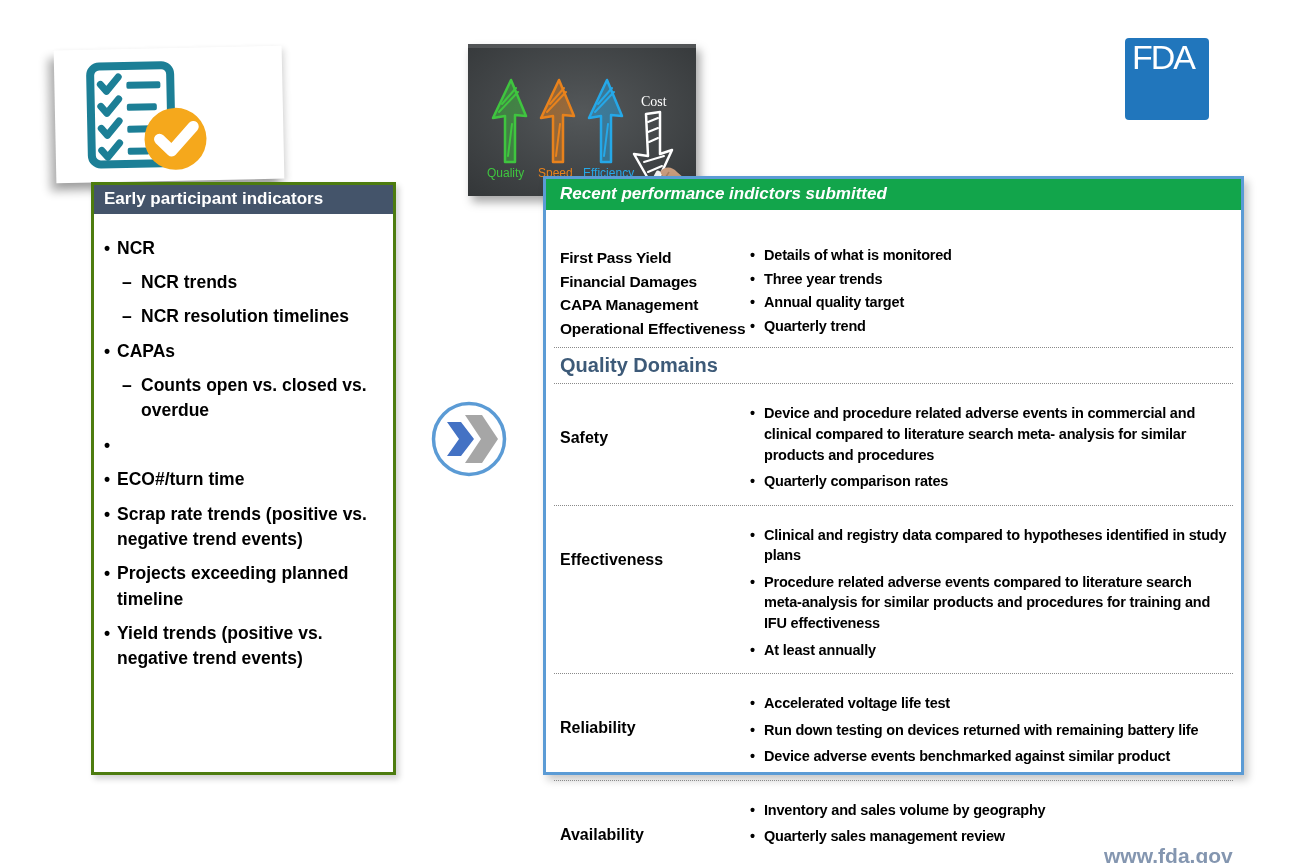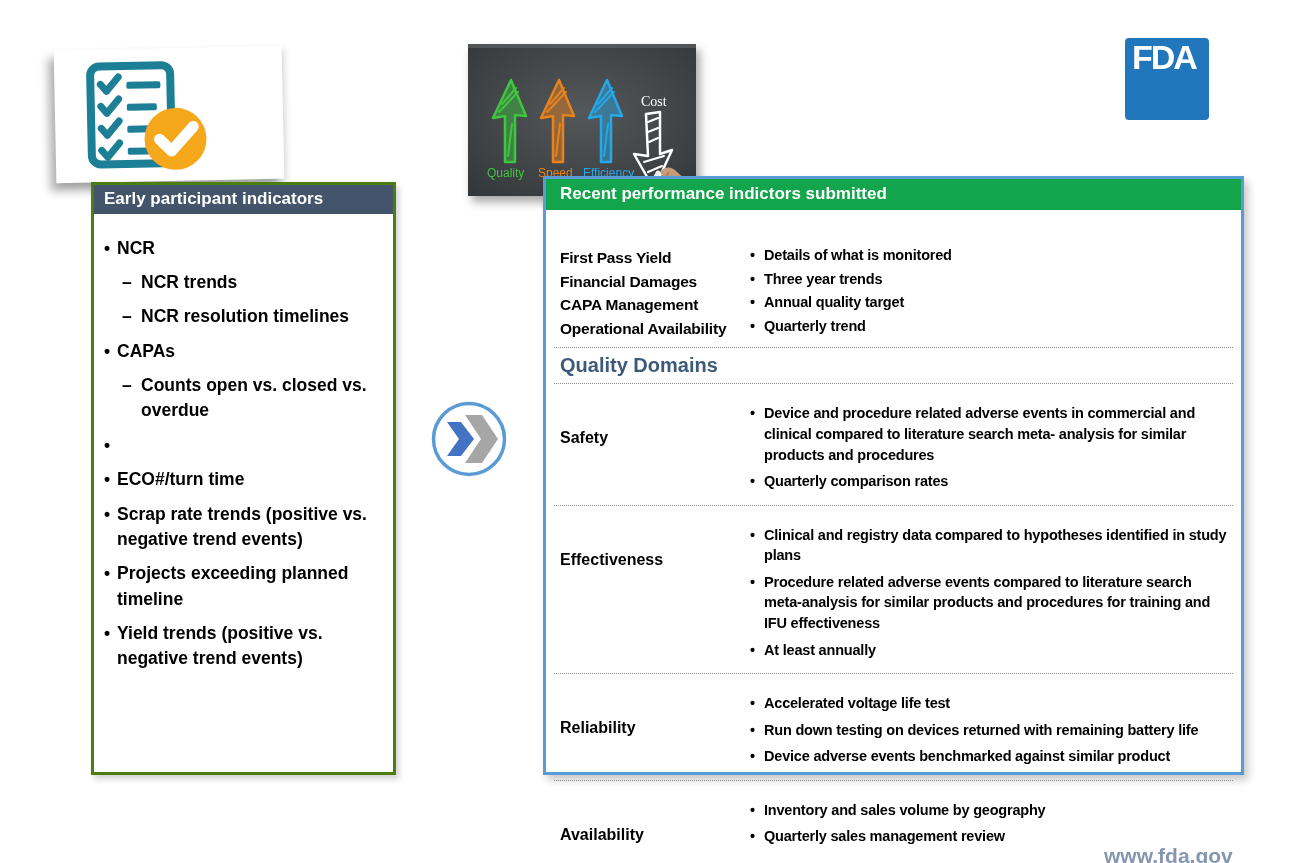--- a/index.html
+++ b/index.html
@@ -16,21 +16,21 @@
   }
   .card svg{margin-left:28px;}
   
   .chalkboard{
     position:absolute;left:468px;top:44px;width:228px;height:152px;z-index:1;
     box-shadow:4px 6px 9px rgba(0,0,0,.35);
   }
   
   .fda-logo{
     position:absolute;left:1125px;top:38px;width:84px;height:82px;background:#2176BC;
-    border-radius:4px;color:#fff;font-weight:bold;font-size:34px;letter-spacing:-2px;
+    border-radius:4px;color:#fff;font-weight:normal;font-size:34px;letter-spacing:-2px;
     padding:2px 0 0 7px;box-sizing:border-box;line-height:1;
   }
   
   .chevron{position:absolute;left:430px;top:400px;width:78px;height:78px;}
   
   .left-panel{
     position:absolute;left:91px;top:182px;width:305px;height:593px;background:#fff;
     border:3px solid #4d7c0f;box-sizing:border-box;
     box-shadow:3px 4px 6px rgba(0,0,0,.18);
   }
@@ -46,21 +46,21 @@
   .li.l2{padding-left:20px;}
   .li.l2 .bullet{width:19px;}
   
   .right-panel{
     position:absolute;left:543px;top:176px;width:701px;height:599px;background:#fff;
     border:3px solid #5B9BD5;box-sizing:border-box;z-index:2;
     box-shadow:4px 5px 8px rgba(0,0,0,.22);
   }
   .right-panel .hdr{
     background:#12A54B;color:#fff;font-weight:bold;font-size:17px;
-    padding:5px 14px 6px 14px;line-height:1.2;
+    padding:5px 14px 6px 14px;line-height:1.2;font-style:italic;
   }
   .right-panel .body{padding:24px 8px 0 8px;}
   .cols-hdr{
     display:grid;grid-template-columns:190px 1fr;color:#3D5A78;font-weight:bold;
     font-size:16.5px;border-bottom:2px solid #3D5A78;padding:0 0 5px 6px;
   }
   .grid-row{display:grid;grid-template-columns:190px 1fr;padding:12px 0 2px 6px;}
   .ind-name{color:#000;font-weight:bold;font-size:15.5px;line-height:23.5px;letter-spacing:-0.2px;}
   .dotted{border-top:1.5px dotted #8a8a8a;margin:5px 0;}
   .domains-hdr{color:#3D5A78;font-weight:bold;font-size:20px;padding:1px 0 1px 6px;}
@@ -198,21 +198,21 @@
 </div>
 
 <div class="right-panel">
   <div class="hdr">Recent performance indictors submitted</div>
   <div class="body">
     <div class="grid-row sec1">
       <div>
           <div class="ind-name">First Pass Yield</div>
           <div class="ind-name">Financial Damages</div>
           <div class="ind-name">CAPA Management</div>
-          <div class="ind-name">Operational Availability</div>
+          <div class="ind-name">Operational Effectiveness</div>
         </div>
       <div>
           <div class="blt">
             <span class="bullet">•</span>
             <span class="txt">Details of what is monitored</span>
           </div>
           <div class="blt">
             <span class="bullet">•</span>
             <span class="txt">Three year trends</span>
           </div>

